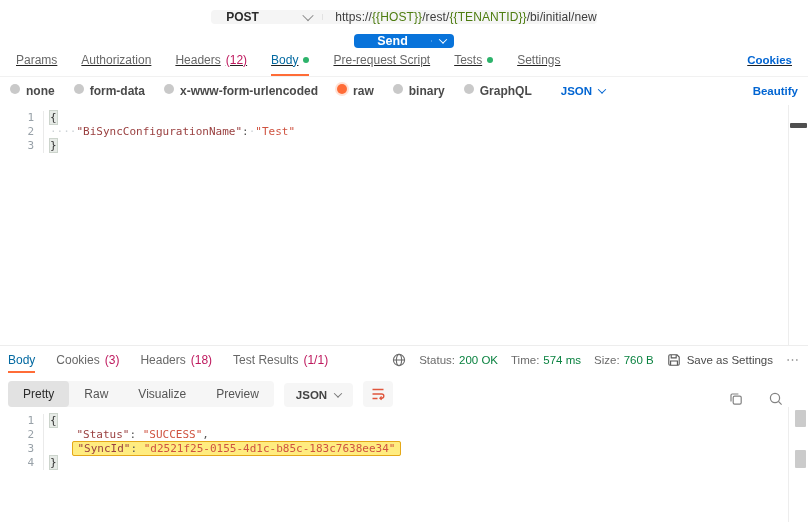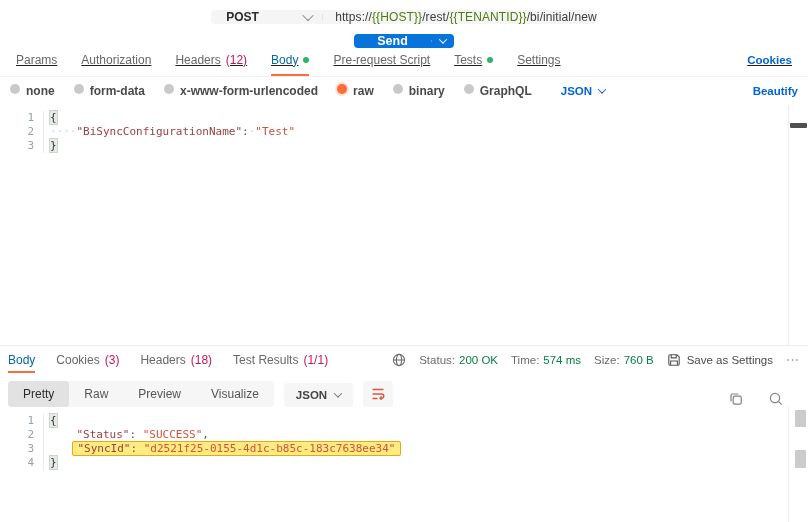--- a/index.html
+++ b/index.html
@@ -230,22 +230,22 @@
       <span>Save as Settings</span>
     </span>
     <span class="more-dots">⋯</span>
   </div>
 </div>
 
 <div class="resp-toolbar">
   <div class="seg-group" id="view-tabs-items">
       <div class="seg active">Pretty</div>
       <div class="seg">Raw</div>
+      <div class="seg">Visualize</div>
       <div class="seg">Preview</div>
-      <div class="seg">Visualize</div>
     </div>
   <div class="pill">
     <span>JSON</span>
     <span class="chev sm" style="color:#777"></span>
   </div>
   <div class="pill icon-pill">
     <span class="icon">
       <svg width="16" height="16" viewBox="0 0 16 16" fill="none" stroke="#e0563d" stroke-width="1.4">
         <path d="M2.5 3.5h11M2.5 12.5h5"></path>
         <path d="M2.5 8h9.2a2.1 2.1 0 0 1 0 4.2h-1.4"></path>

